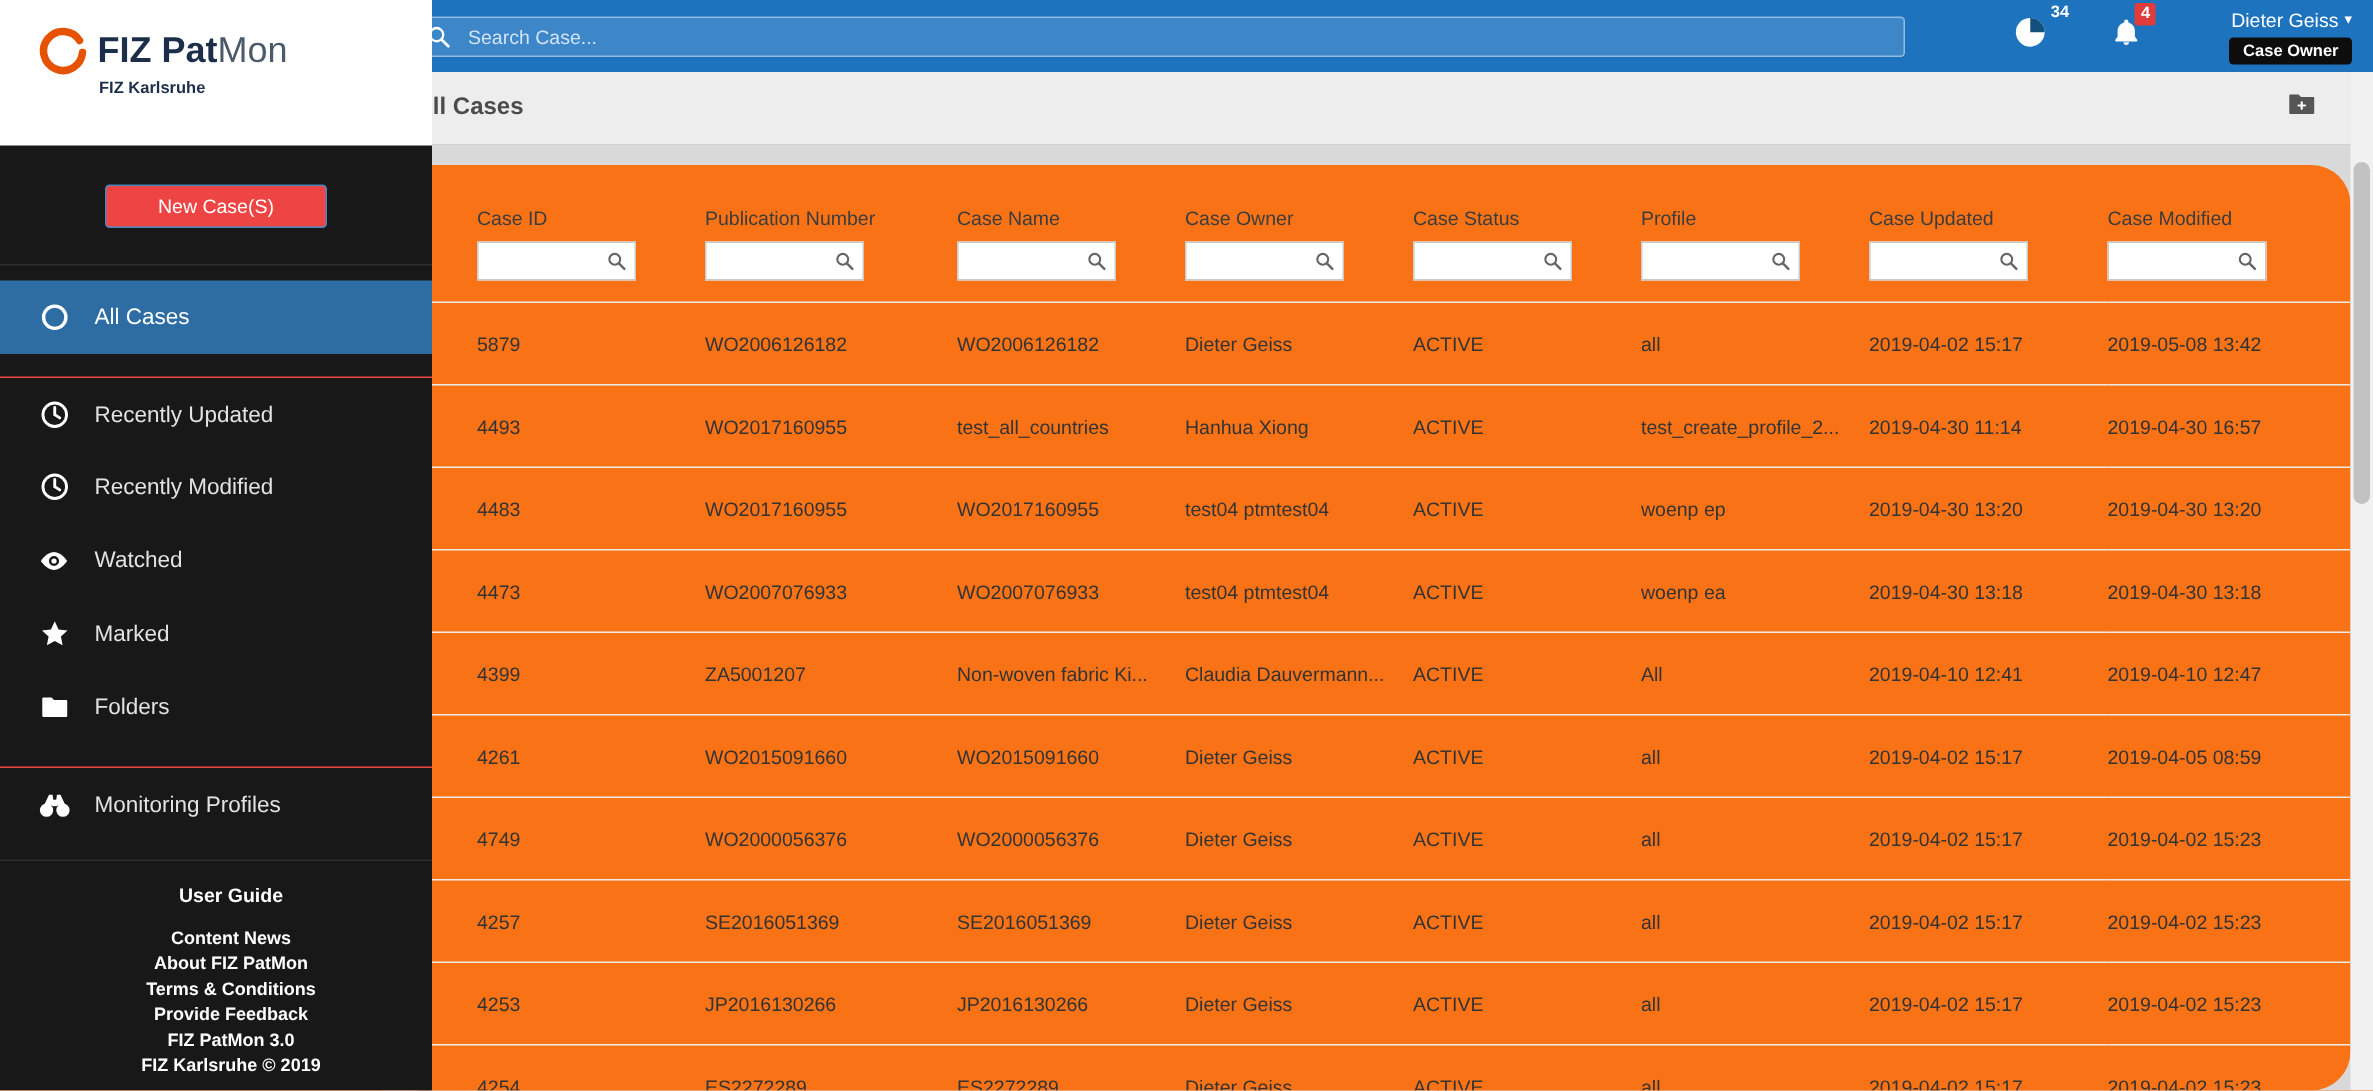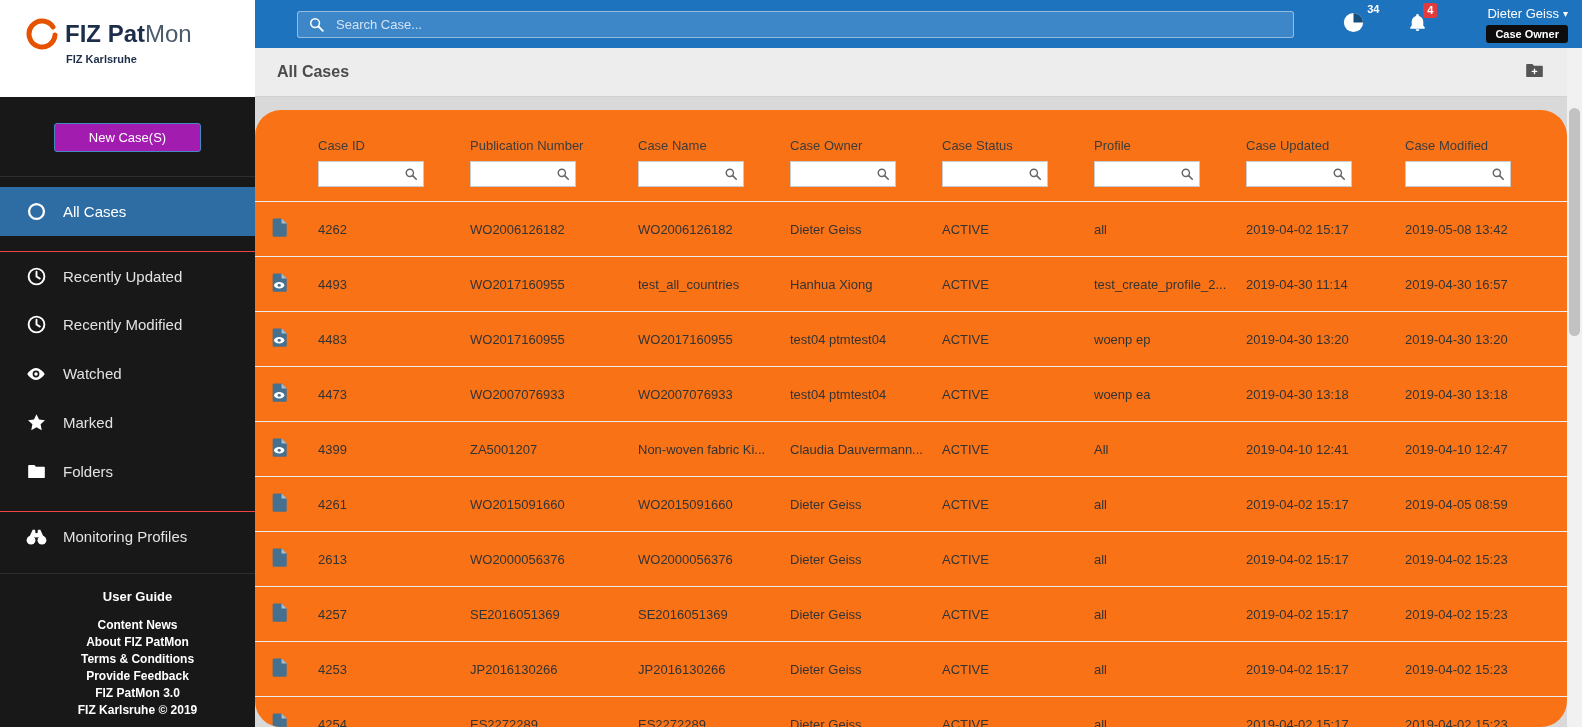--- a/index.html
+++ b/index.html
@@ -2,46 +2,46 @@
 <html><head>
 <meta charset="utf-8">
 <title>FIZ PatMon</title>
 <style>
   * { margin:0; padding:0; box-sizing:border-box; }
   html,body { width:1582px; height:727px; overflow:hidden; }
   body { position:relative; font-family:"Liberation Sans", sans-serif; background:#d9d9d9; color:#333; }
   a { text-decoration:none;padding-left:20px; }
 
   
-  .sidebar { position:absolute; left:0; top:0; width:255px; height:727px; background:#181818; z-index:10; display:flex; flex-direction:column; }
+  .sidebar { position:absolute; left:0; top:0; width:288px; height:727px; background:#181818; z-index:10; display:flex; flex-direction:column; }
   .logo-area { background:#fff; height:97px; padding:18px 8px 0 26px; }
   .logo-line { display:flex; align-items:center; }
   .logo-mark { width:32px; height:32px; margin-right:7px; flex:none; }
   .logo-text { font-size:24px; font-weight:bold; color:#1c2e4a; white-space:nowrap; }
   .logo-text .mon { font-weight:normal; color:#4a5a6a; }
   .logo-sub { font-size:11px; font-weight:bold; color:#1c2e4a; margin:3px 0 0 40px; }
 
   .new-case-wrap { padding:26px 0 24px; text-align:center; border-bottom:1px solid #2e2e2e; }
-  .new-case-btn { background:#a21caf; border:1px solid #4688c2; color:#fff; font-size:13px; font-family:inherit;
+  .new-case-btn { background:#ef4444; border:1px solid #4688c2; color:#fff; font-size:13px; font-family:inherit;
                   padding:6px 34px; border-radius:3px; cursor:pointer; }
 
   .nav { display:block; }
   .nav-item { display:flex; align-items:center; height:49px; padding-left:24px; color:#e2e2e2; font-size:15px; cursor:pointer; }
   .nav-item.active { background:#2e6da4; color:#fff; margin-top:10px; }
   .nav-item.divided { border-top:1px solid #ef4444; margin-top:15px; }
   .nav-icon { width:24px; height:24px; margin-right:15px; display:inline-flex; align-items:center; justify-content:center; color:#fff; flex:none; }
   .nav-label { white-space:nowrap; }
 
   .side-footer { margin-top:auto; padding:14px 0 8px; text-align:center; border-top:1px solid #2e2e2e; }
   .side-footer a { display:block; color:#fff; font-weight:bold; font-size:12px; line-height:17px; }
   .side-footer a.guide { font-size:13px; margin-bottom:12px; }
 
   
   .topbar { position:absolute; left:255px; right:0; top:0; height:48px; background:#1e73bf; display:flex; align-items:center; padding:0 14px 0 18px; z-index:5; }
-  .search-wrap { position:relative; width:997px; height:27px; flex:none;margin-left:24px; }
+  .search-wrap { position:relative; width:997px; height:27px; flex:none; }
   .search-input { width:100%; height:100%; background:rgba(255,255,255,.14); border:1px solid rgba(255,255,255,.45);
                   border-radius:3px; color:#fff; padding:0 10px 0 38px; font-size:13px; font-family:inherit; outline:none; }
   .search-input::placeholder { color:#d2e3f4; }
   .search-icon { position:absolute; left:11px; top:5px; color:#fff; }
 
   .topbar-right { margin-left:auto; display:flex; align-items:center; }
   .icon-badge { position:relative; cursor:pointer; display:inline-flex; }
   .usage { margin-right:42px; }
   .notif { margin-right:58px; }
   .badge-num { position:absolute; top:-8px; right:-14px; color:#fff; font-size:11px; font-weight:bold;text-align:center; }
@@ -343,21 +343,21 @@
           </tr>
       </thead>
       <tbody>
           <tr>
             <td class="icon-cell"><span class="doc">
                 <svg viewBox="0 0 20 24" width="16" height="19">
                   <path d="M2.5 .5h9.5L18.5 7v15c0 1-.8 1.8-1.8 1.8H2.5c-1 0-1.8-.8-1.8-1.8V2.3C.7 1.3 1.5 .5 2.5 .5z" fill="#45708f"></path>
                   <path d="M12 .5L18.5 7H12z" fill="#a3bfd3"></path>
                 </svg>
               </span></td>
-            <td>4262</td>
+            <td>5879</td>
             <td>WO2006126182</td>
             <td>WO2006126182</td>
             <td>Dieter Geiss</td>
             <td>ACTIVE</td>
             <td>all</td>
             <td>2019-04-02 15:17</td>
             <td>2019-05-08 13:42</td>
           </tr>
           <tr>
             <td class="icon-cell"><span class="doc">
@@ -447,21 +447,21 @@
             <td>2019-04-02 15:17</td>
             <td>2019-04-05 08:59</td>
           </tr>
           <tr>
             <td class="icon-cell"><span class="doc">
                 <svg viewBox="0 0 20 24" width="16" height="19">
                   <path d="M2.5 .5h9.5L18.5 7v15c0 1-.8 1.8-1.8 1.8H2.5c-1 0-1.8-.8-1.8-1.8V2.3C.7 1.3 1.5 .5 2.5 .5z" fill="#45708f"></path>
                   <path d="M12 .5L18.5 7H12z" fill="#a3bfd3"></path>
                 </svg>
               </span></td>
-            <td>2613</td>
+            <td>4749</td>
             <td>WO2000056376</td>
             <td>WO2000056376</td>
             <td>Dieter Geiss</td>
             <td>ACTIVE</td>
             <td>all</td>
             <td>2019-04-02 15:17</td>
             <td>2019-04-02 15:23</td>
           </tr>
           <tr>
             <td class="icon-cell"><span class="doc">

